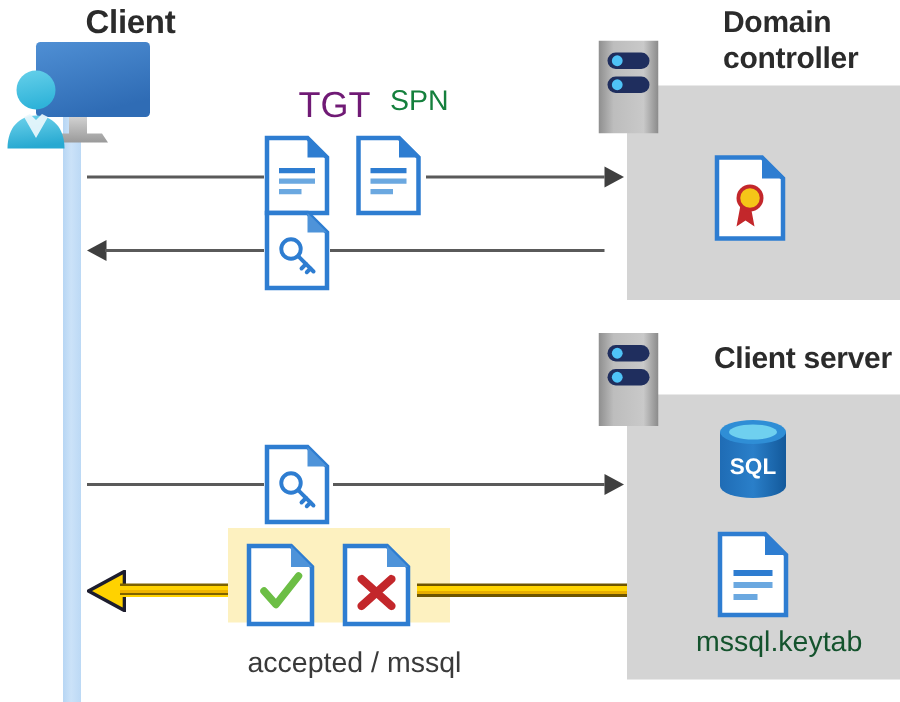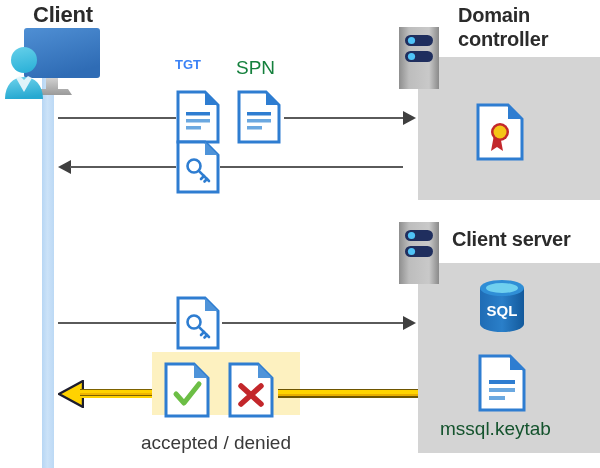--- a/index.html
+++ b/index.html
@@ -23,21 +23,21 @@
   #client-title{left:33px;top:2px;font-size:22px;}
   #dc-title{left:458px;top:3px;font-size:20px;width:140px;}
   #linux-title{left:452px;top:227px;font-size:20px;}
 
   .caption{
     font-size:19px;color:#3a3a3a;
   }
   #accepted-denied{left:141px;top:432px;}
   #keytab-label{left:440px;top:418px;font-size:19px;color:#14532d;}
 
-  #tgt-label{left:175px;top:57px;font-size:13px;color:#3b82f6;font-weight:bold;}
+  #tgt-label{left:175px;top:57px;font-size:24px;color:#701a75;}
   #spn-label{left:236px;top:57px;font-size:19px;color:#15803d;}
 
   
   .groupbox{background:#d4d4d4;}
   #dc-box{left:418px;top:57px;width:182px;height:143px;}
   #linux-box{left:418px;top:263px;width:182px;height:190px;}
 
   
   #lifeline{
     left:42px;top:60px;width:12px;height:408px;
@@ -69,21 +69,21 @@
   #highlight{left:152px;top:352px;width:148px;height:63px;background:#fdf1c0;}
 
   
   .doc{position:absolute;}
   .doc svg{display:block;}
 
   
   .server{position:absolute;}
 
   
-  .nosel{user-select:none;}
+  .nosel{user-select:none;margin-left:24px;}
 </style>
 </head>
 <body>
 
 <div id="stage">
 
   <div class="abs groupbox" id="dc-box"></div>
   <div class="abs groupbox" id="linux-box"></div>
 
   <div class="abs" id="lifeline"></div>
@@ -279,15 +279,15 @@
   <div class="abs doc" style="left:228px;top:362px;">
     <svg width="46" height="56" viewBox="0 0 46 56">
       <path d="M2 2 h28 l14 14 v38 H2 z" fill="#ffffff" stroke="#2e7dd1" stroke-width="3"></path>
       <path d="M30 2 l14 14 h-14 z" fill="#4e93d9"></path>
       <path d="M13 24 L33 42 M33 24 L13 42" fill="none" stroke="#c3272b" stroke-width="5.5" stroke-linecap="round"></path>
     </svg>
   </div>
 
   <div class="abs yline2" style="left:278px;top:389px;width:140px;"></div>
 
-  <div class="abs caption nosel" id="accepted-denied">accepted / denied</div>
+  <div class="abs caption nosel" id="accepted-denied">accepted / mssql</div>
 
 </div>
 
 </body></html>

